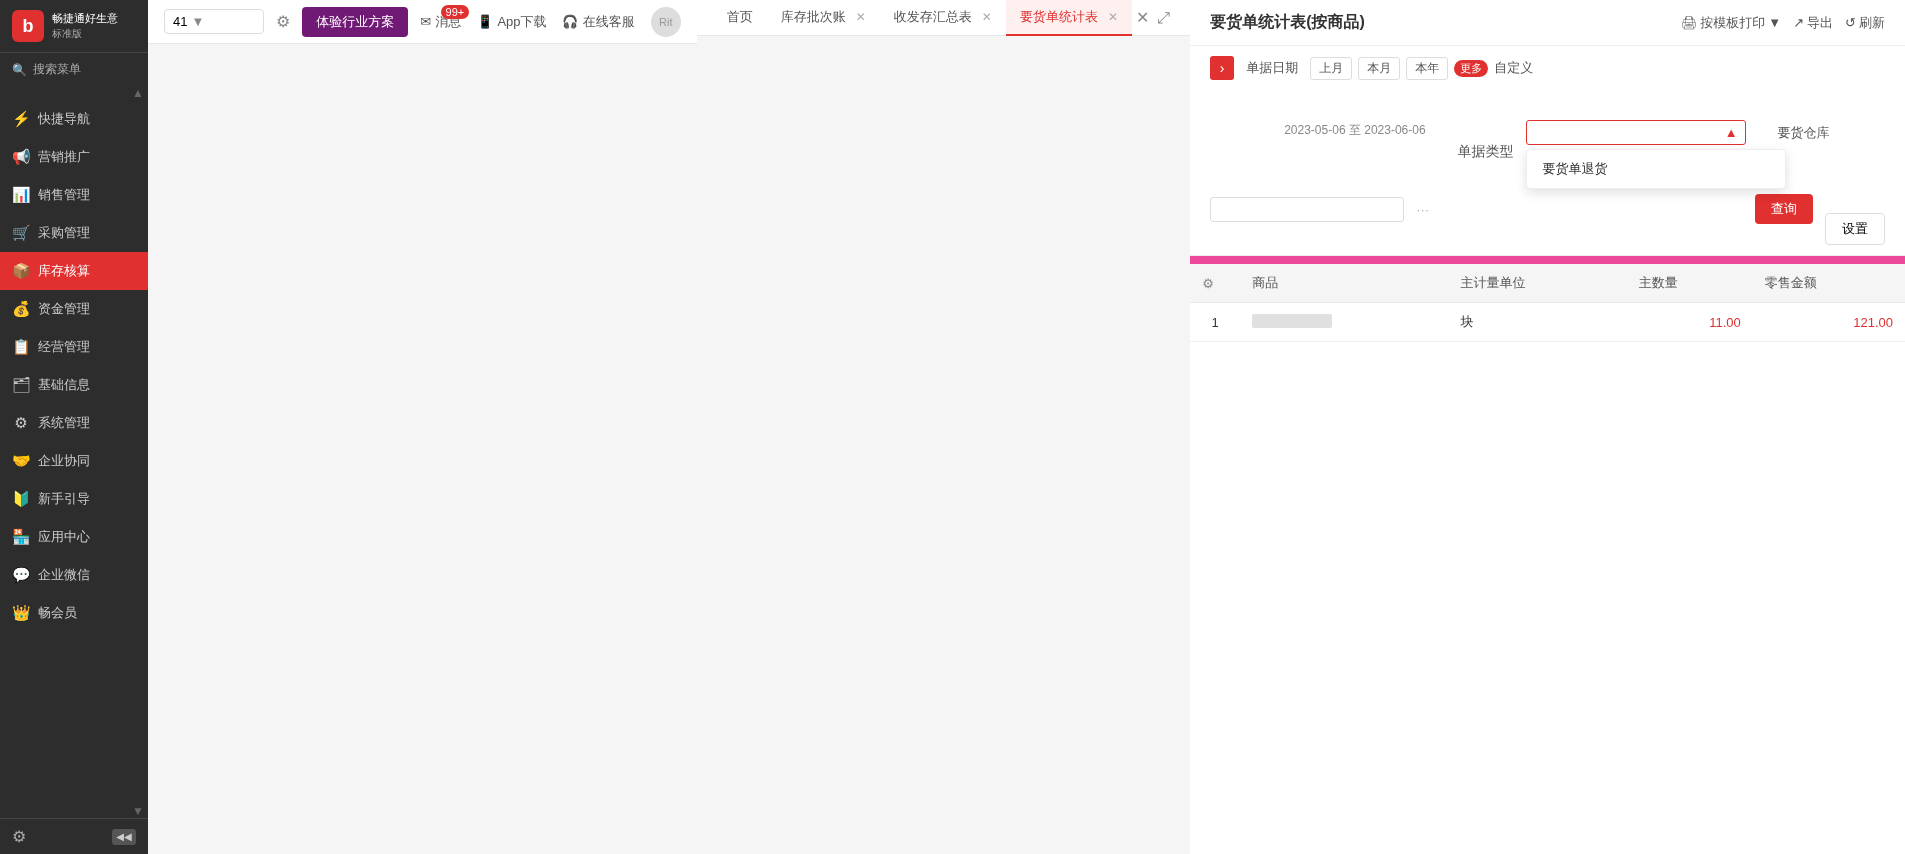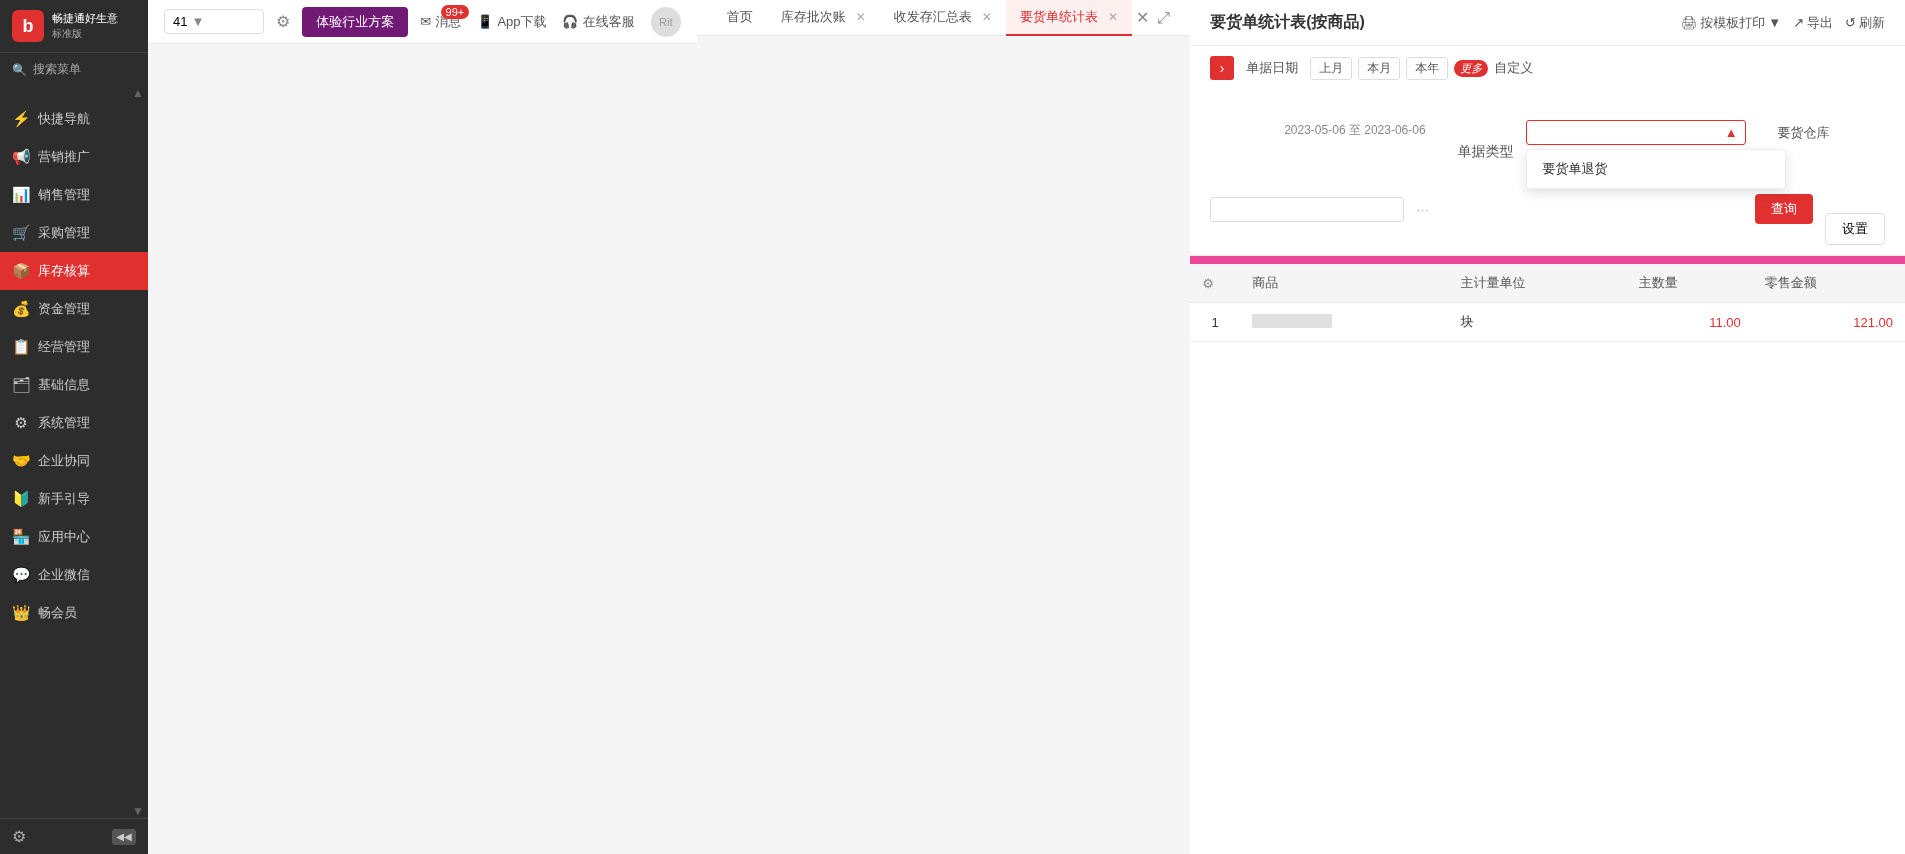--- a/index.html
+++ b/index.html
@@ -290,21 +290,20 @@
       color: #555;
       background: #fff;
     }
     .date-badge {
       background: #e03030;
       color: white;
       border-radius: 10px;
       padding: 1px 6px;
       font-size: 11px;
       cursor: pointer;
-      font-style: italic;
     }
     .date-custom {
       color: #555;
       font-size: 13px;
       cursor: pointer;
     }
     .date-range-text {
       color: #888;
       font-size: 12px;
     }

